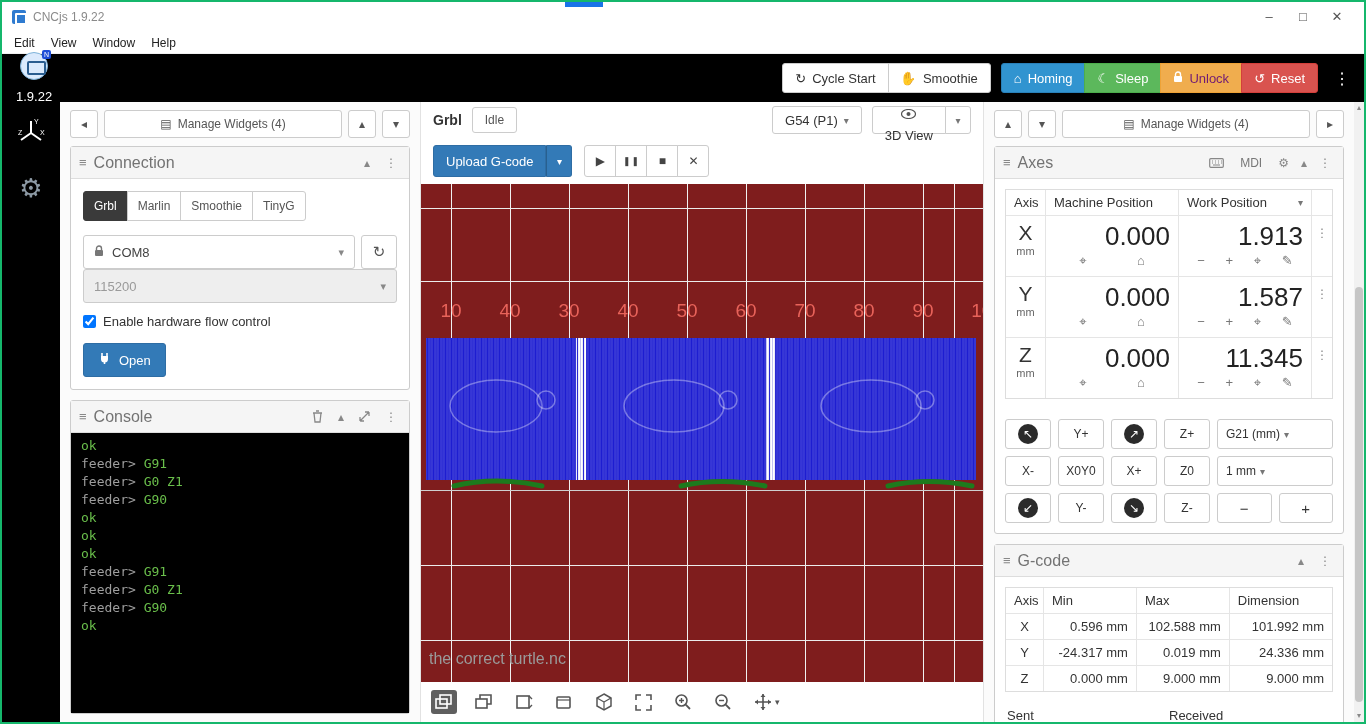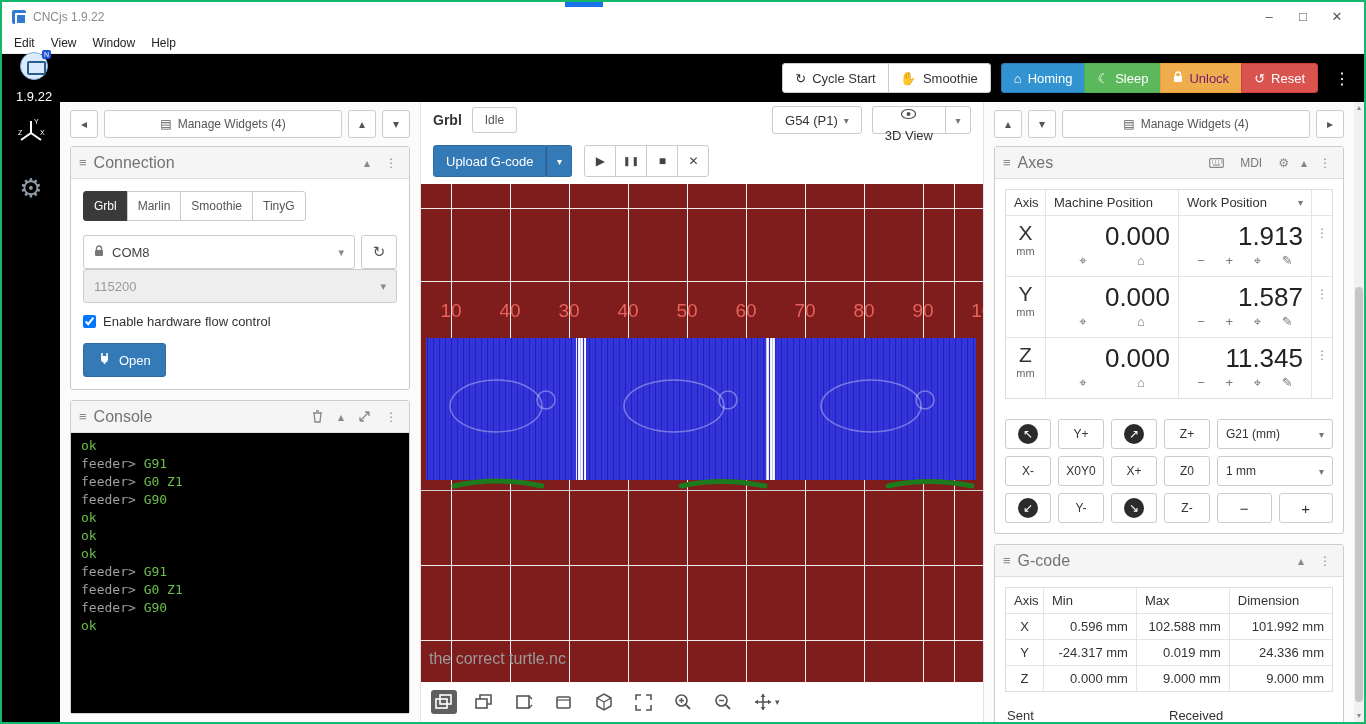--- a/index.html
+++ b/index.html
@@ -127,21 +127,21 @@
   .axis-letter { font-size:21px; color:#333; text-align:center; line-height:24px; }
   .axis-unit { font-size:11px; color:#666; text-align:center; }
   .dro-val { font-size:26px; color:#222; text-align:right; line-height:30px; white-space:nowrap; }
   .dro-icons { display:flex; justify-content:space-around; align-items:center; height:20px; }
   .dro-ic { background:none; border:none; color:#777; font-size:13px; cursor:pointer; padding:0 2px; line-height:18px; }
   .kebab-cell { display:flex; align-items:flex-start; justify-content:center; padding-top:8px; }
 
   .jog { padding:10px; display:grid; grid-template-columns:46px 46px 46px 46px 1fr; gap:7px; }
   .jbtn { height:30px; border:1px solid #ccc; border-radius:3px; background:#fff; color:#333; font-size:12px; cursor:pointer; display:flex; align-items:center; justify-content:center; gap:4px; }
   .jogcirc { width:20px; height:20px; border-radius:50%; background:#2b2b2b; color:#fff; font-size:12px; line-height:20px; text-align:center; }
-  .jdrop { justify-content:space-between; padding:0 8px; }
+  .jdrop { justify-content:flex-start; padding:0 8px; }
   .jdrop .caret{ font-size:10px; color:#777; }
   .mp-pair { display:flex; gap:7px; }
   .mp-pair .jbtn { flex:1; font-size:15px; }
 
   
   .gcode-widget { margin-top:10px; }
   .gtable { margin:10px; border:1px solid #ddd; font-size:13px; }
   .grow4 { display:grid; grid-template-columns:38px 1fr 1fr 1.1fr; border-top:1px solid #e5e5e5; }
   .grow4.header{ border-top:none; }
   .gcell { padding:5px 8px; border-right:1px solid #e5e5e5; color:#333; white-space:nowrap; }

